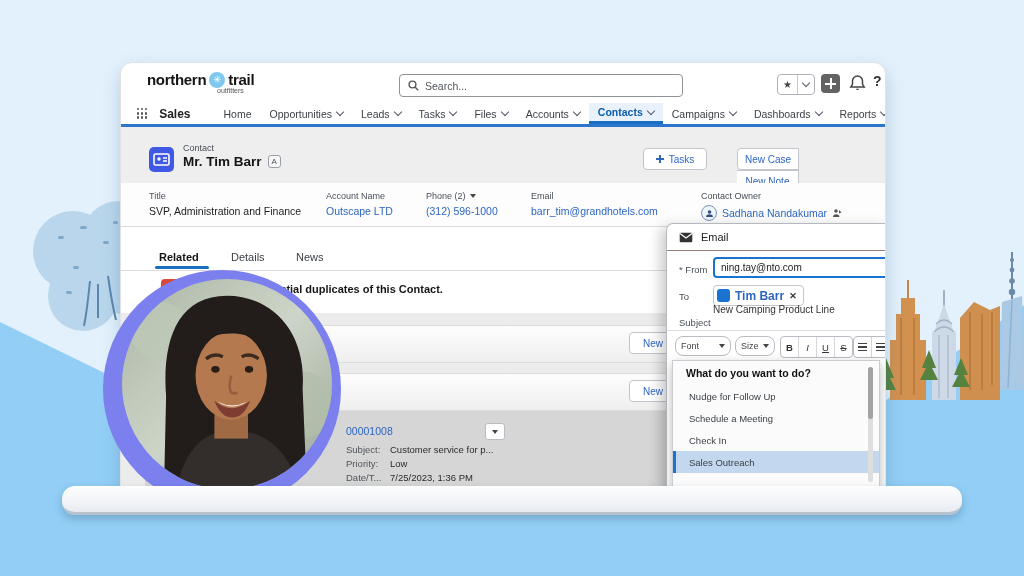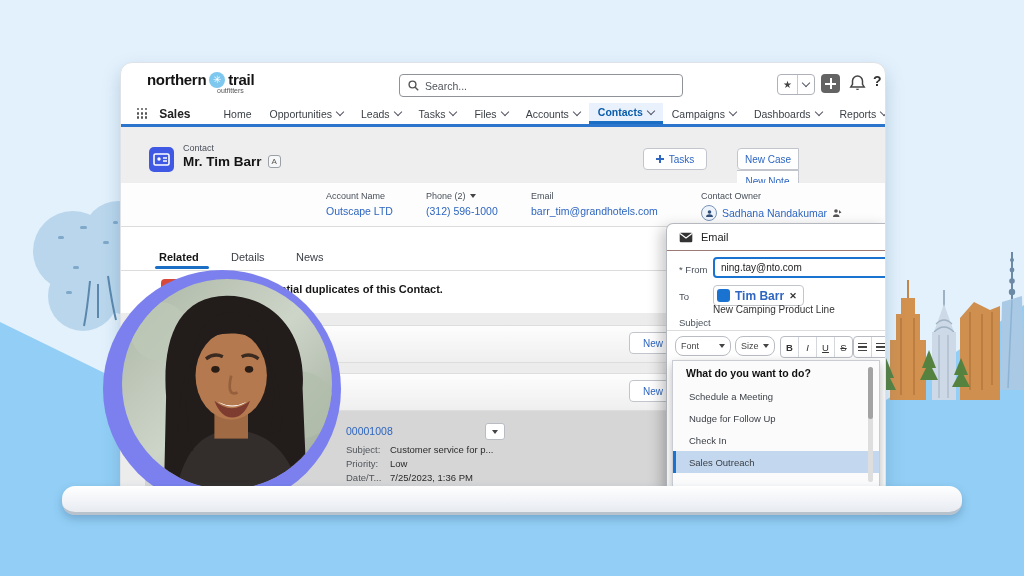--- a/index.html
+++ b/index.html
@@ -287,20 +287,24 @@
       <span class="plus"></span>
       <span>Tasks</span>
     </div>
     <div class="abs btngroup" style="left:616px;top:85px;flex-direction:column;">
       <div class="btn">New Case</div>
       <div class="btn">New Note</div>
       <div class="btn">Submit fo</div>
     </div>
 
     <div class="abs fields"></div>
+    <div class="abs" style="left:28px;top:128px;">
+      <div class="flabel">Title</div>
+      <div class="fvalue">SVP, Administration and Finance</div>
+    </div>
     <div class="abs" style="left:205px;top:128px;">
       <div class="flabel">Account Name</div>
       <div class="fvalue link">Outscape LTD</div>
     </div>
     <div class="abs" style="left:305px;top:128px;">
       <div class="flabel">
           <span>Phone (2)</span>
           <span class="tri"></span>
         </div>
       <div class="fvalue link">(312) 596-1000</div>
@@ -434,22 +438,22 @@
               <i></i>
               <i></i>
               <i></i>
             </span>
           </span>
 
       </div>
 
       <div class="abs menu">
         <div class="menu-h">What do you want to do?</div>
+        <div class="menu-item">Nudge for Follow Up</div>
         <div class="menu-item">Schedule a Meeting</div>
-        <div class="menu-item">Nudge for Follow Up</div>
         <div class="menu-item">Check In</div>
         <div class="menu-item sel">Sales Outreach</div>
         <div class="abs mscroll">
             <div class="mthumb"></div>
           </div>
       </div>
     </div>
   </div>
 
   <div class="abs photo">

